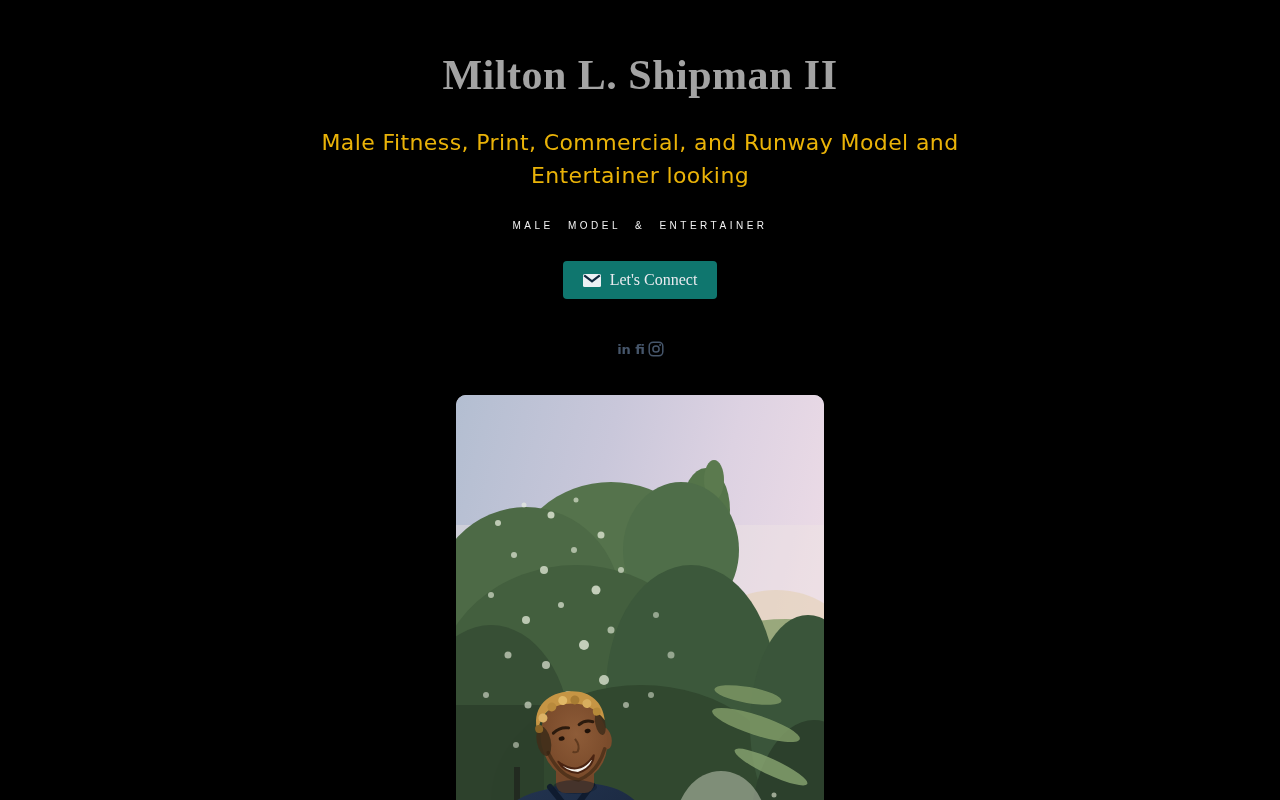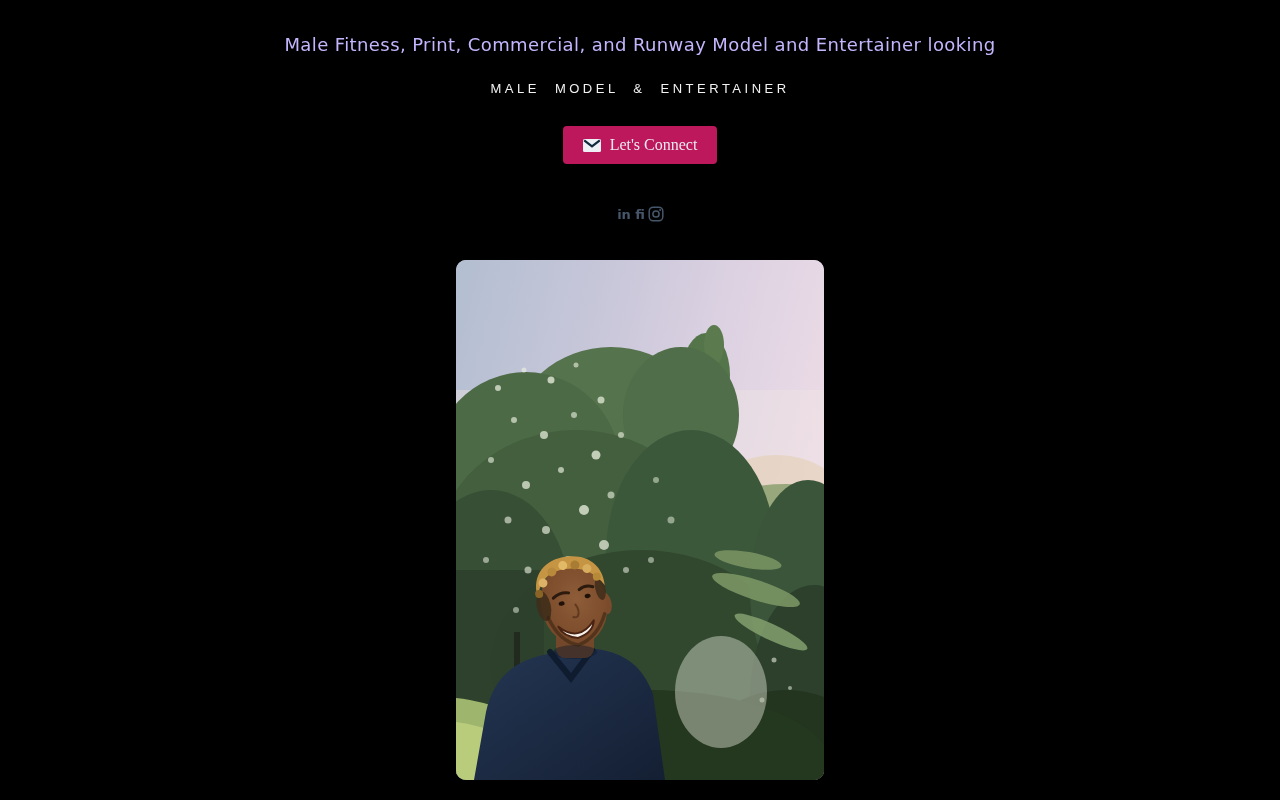--- a/index.html
+++ b/index.html
@@ -20,46 +20,46 @@
   .page-title {
     margin: 52px 0 0 0;
     font-family: "Liberation Serif", "DejaVu Serif", serif;
     font-weight: 700;
     font-size: 42px;
     line-height: 46px;
     letter-spacing: 0.5px;
     color: #a3a3a3;
   }
   .subtitle {
-    margin: 28px 0 0 0;
+    margin: 28px 0 8px 0;
     width: 730px;
     font-family: "DejaVu Sans", sans-serif;
-    font-size: 18px;
+    font-size: 22px;
     line-height: 33px;
     letter-spacing: 0.4px;
-    color: #c4b5fd;
+    color: #eab308;
     font-weight: 400;
   }
   .subtitle span { display: block; }
   .tagline {
     margin: 20px 0 0 0;
-    font-size: 13px;
+    font-size: 10px;
     font-weight: 500;
     letter-spacing: 3.5px;
     word-spacing: 8px;
     color: #f2f2f2;
   }
   .connect-btn {
     margin: 30px 0 0 0;
     display: flex;
     align-items: center;
     gap: 9px;
     height: 38px;
     padding: 0 20px;
-    background: #be185d;
+    background: #0f766e;
     color: #e9eaef;
     border: none;
     border-radius: 4px;
     font-family: "Liberation Serif", "DejaVu Serif", serif;
     font-size: 16px;
     cursor: pointer;
   }
   .connect-btn .btn-icon { display: flex; align-items: center; }
   .socials {
     margin: 42px 0 0 0;
@@ -76,20 +76,21 @@
     overflow: hidden;
     background: #c7c9d6;
   }
   .photo-card svg { display: block; }
 </style>
 </head>
 <body>
 
 <main class="hero">
 
+  <h1 class="page-title">Milton L. Shipman II</h1>
 
   <p class="subtitle">
     <span>Male Fitness, Print, Commercial, and Runway Model and Entertainer looking</span>
   </p>
 
   <div class="tagline">MALE MODEL &amp; ENTERTAINER</div>
 
   <button class="connect-btn">
     <span class="btn-icon">
       <svg width="18" height="13" viewBox="0 0 18 13">

